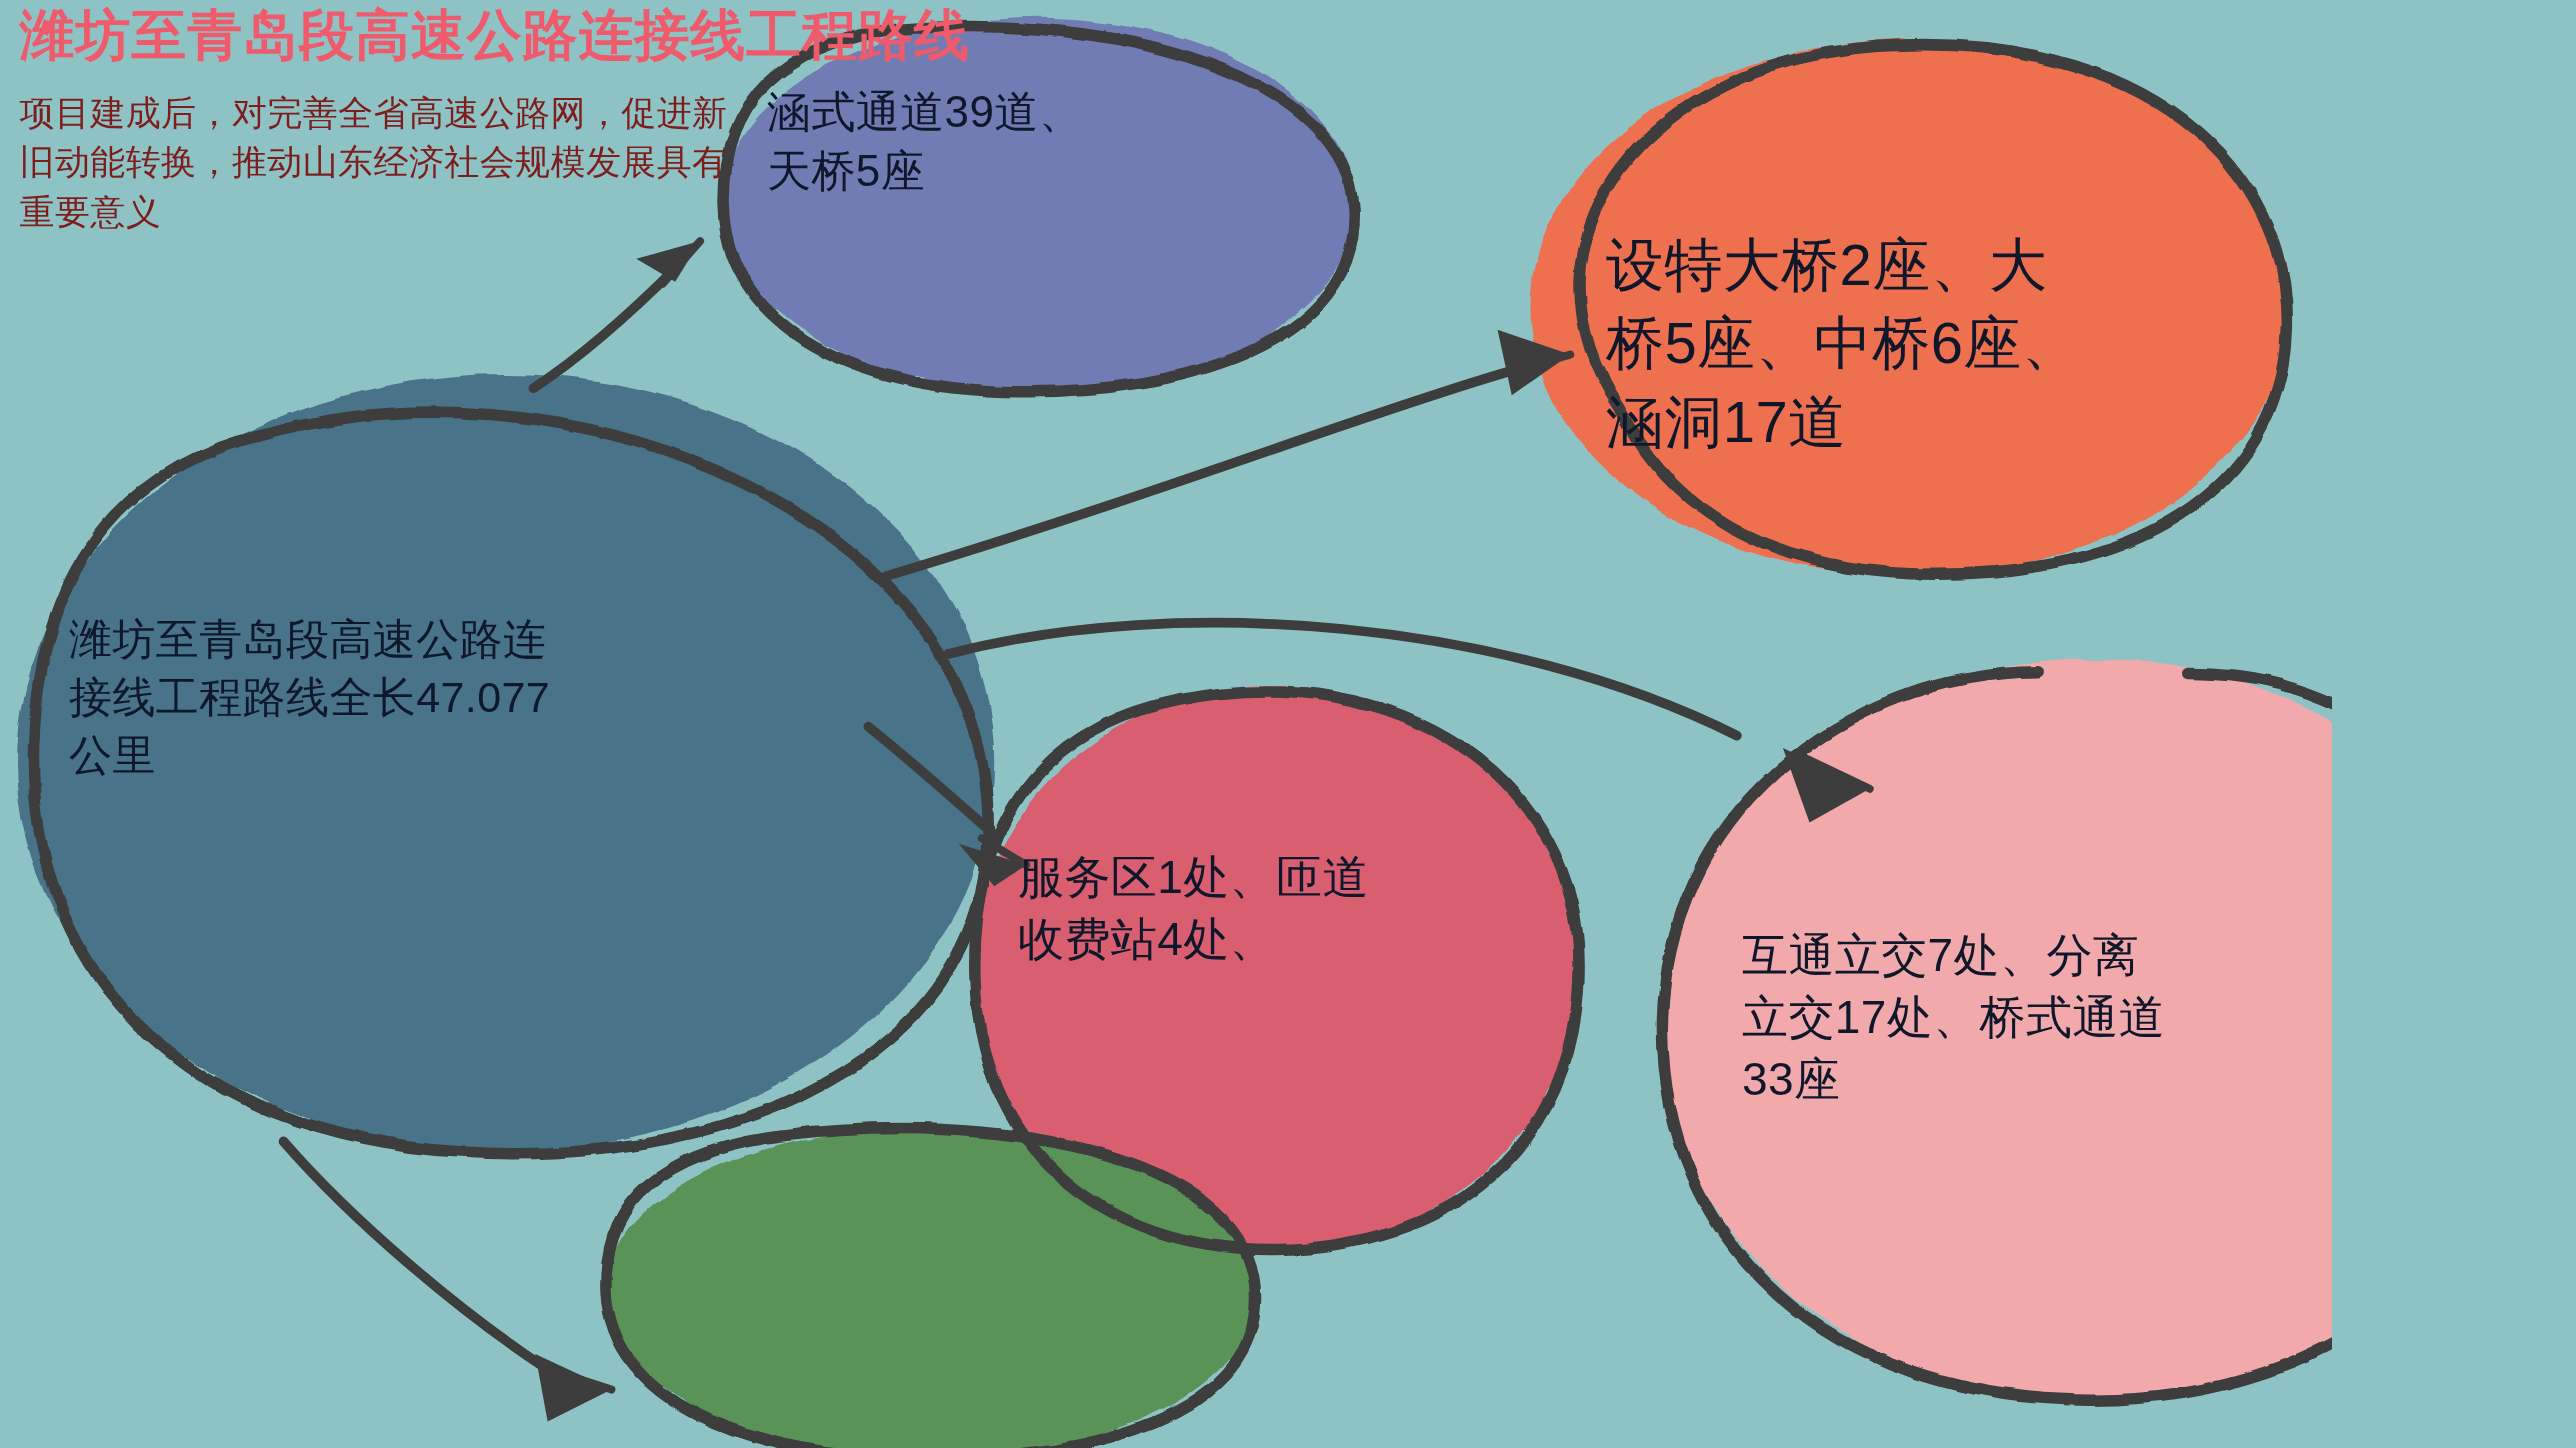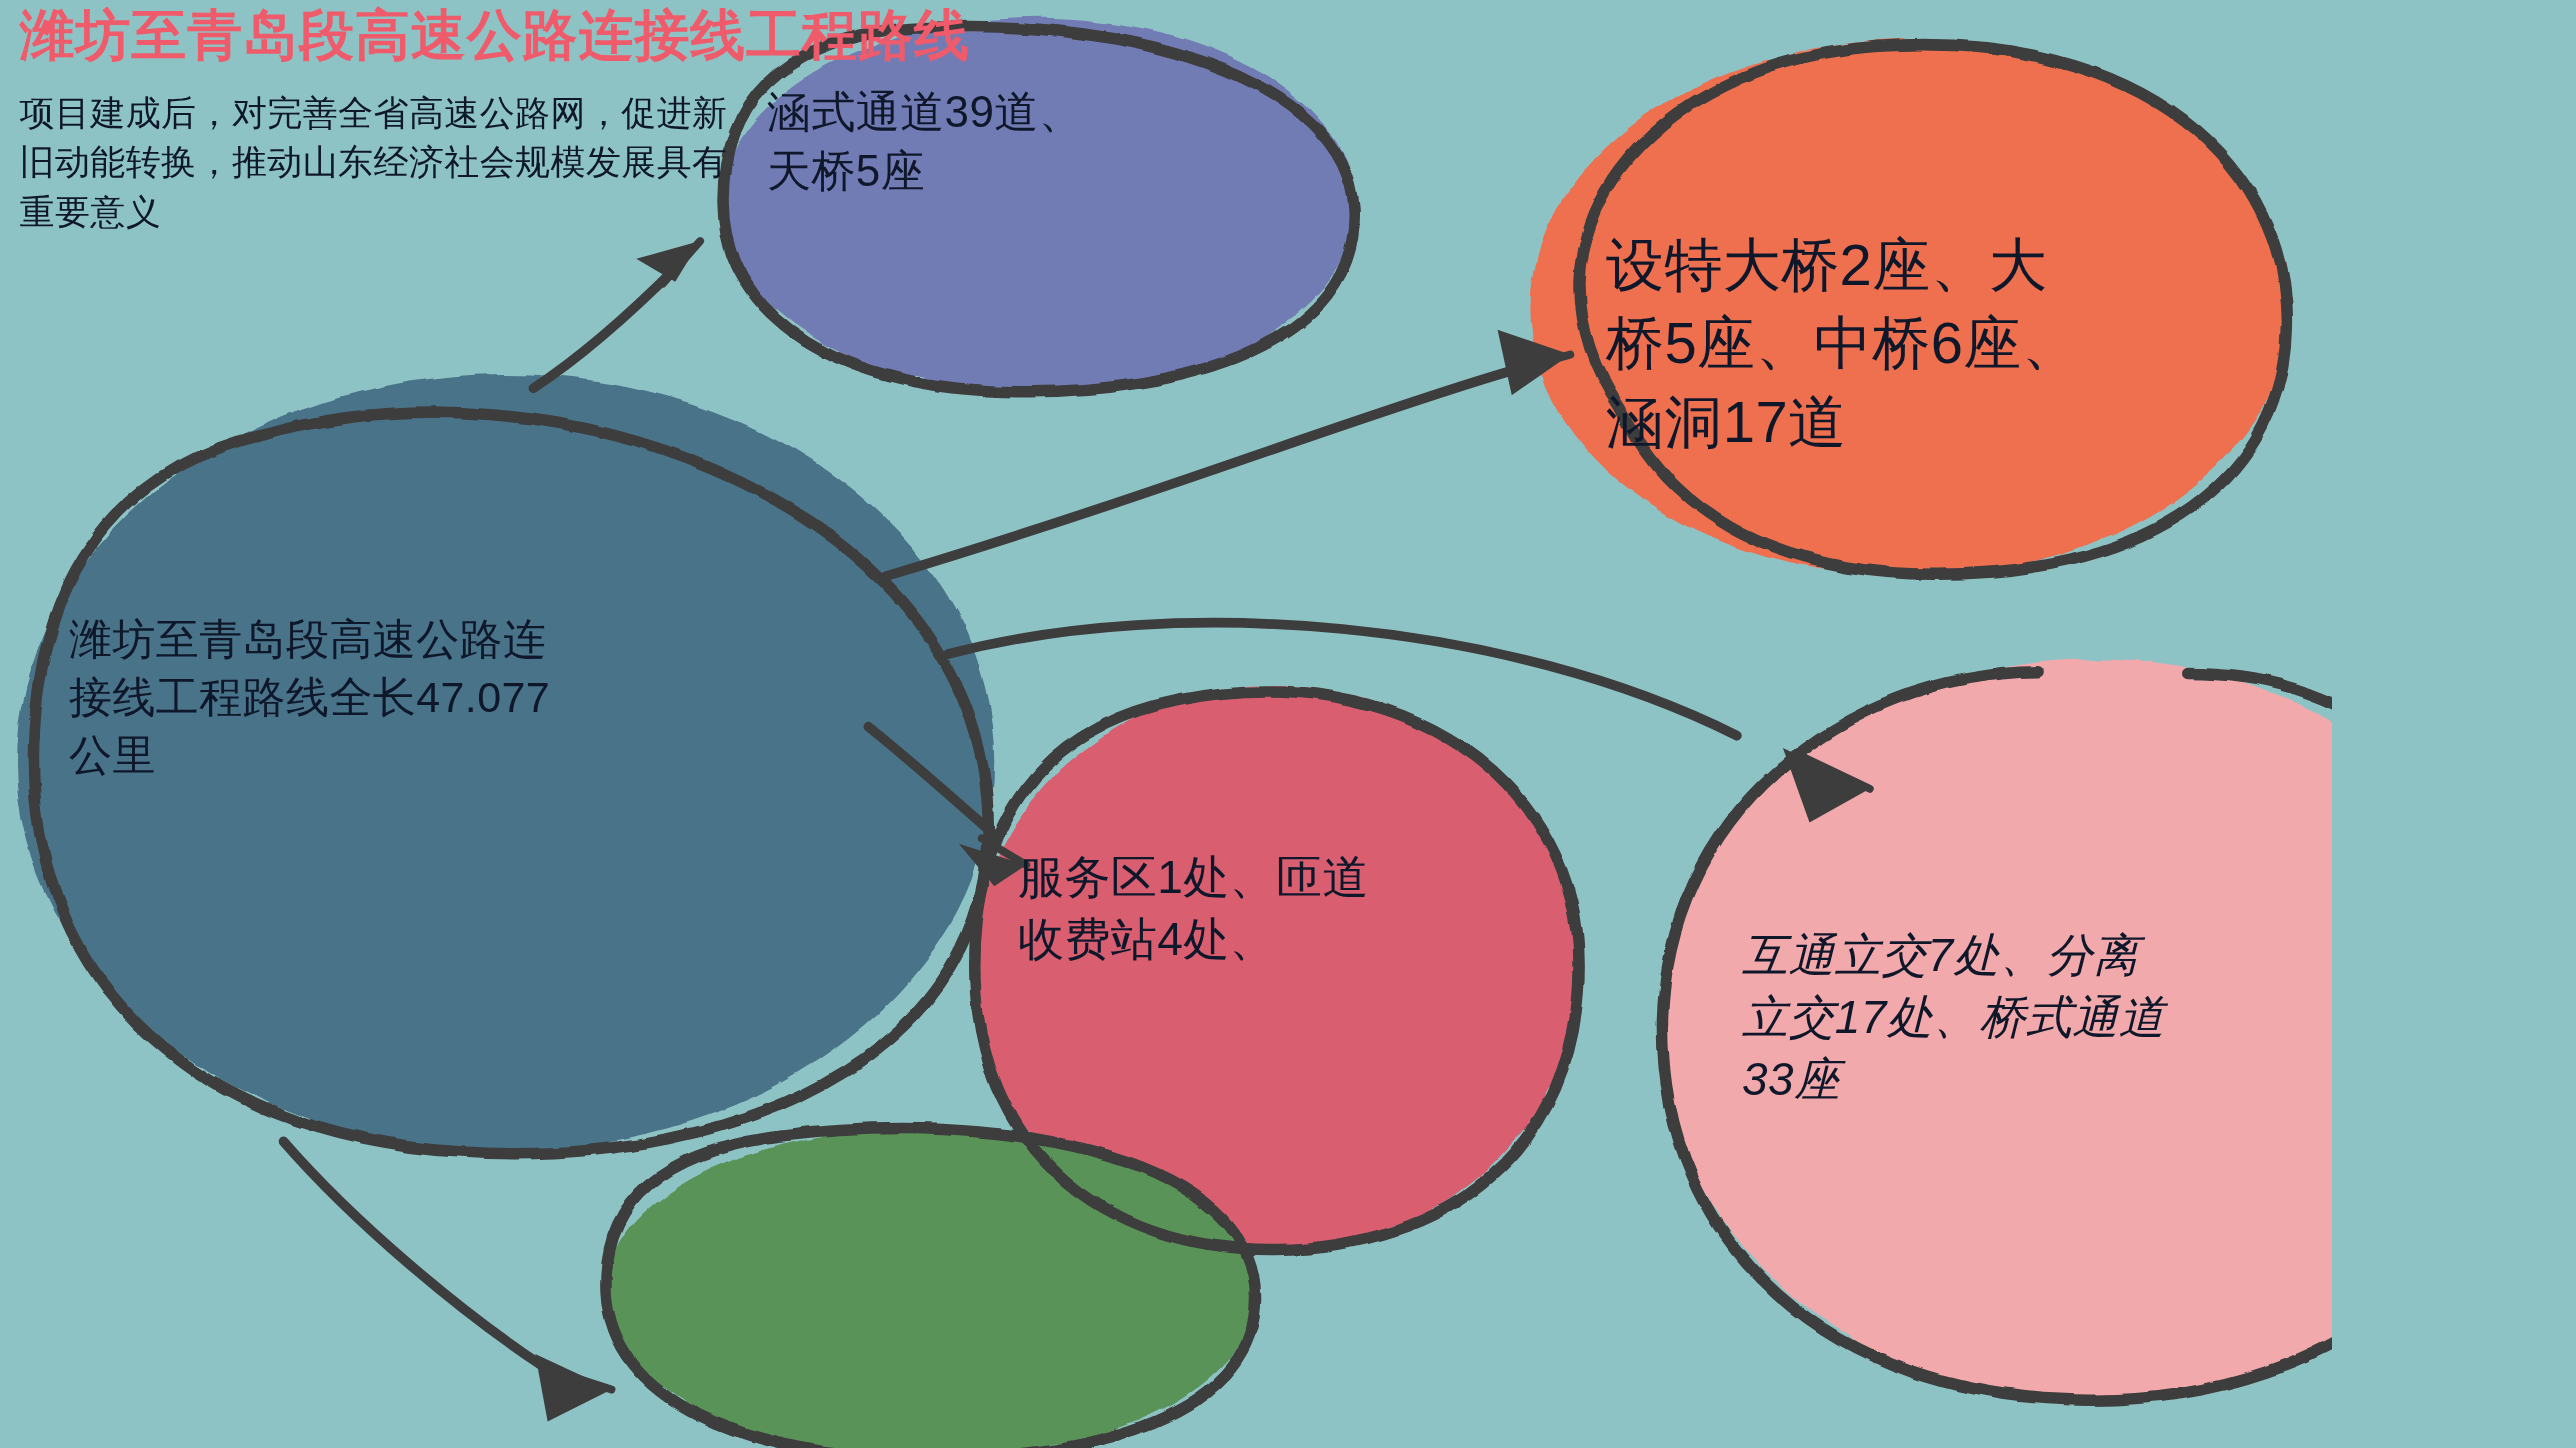--- a/index.html
+++ b/index.html
@@ -40,21 +40,21 @@
   }
   #page-title {
     color: #ef5b6b;
     font-size: 55px;
     font-weight: 700;
     line-height: 1.05;
     letter-spacing: 0.9px;
     white-space: nowrap;
   }
   #page-subtitle {
-    color: #0f172a;
+    color: #7f1d1d;
     font-size: 35px;
     font-weight: 400;
     line-height: 1.42;
     width: 735px;
     margin-top: 23px;
     letter-spacing: 0.4px;
   }
 </style>
 </head>
 <body>
@@ -143,19 +143,19 @@
   <div class="node-text" style="left:767px; top:82px; width:549px; font-size:44px;">涵式通道39道、
 天桥5座</div>
 
   <div class="node-text" style="left:1606px; top:226px; width:656px; font-size:58px;">设特大桥2座、大
 桥5座、中桥6座、
 涵洞17道</div>
 
   <div class="node-text" style="left:1006px; top:846px; width:567px; font-size:46px;margin-left:12px;">服务区1处、匝道
 收费站4处、</div>
 
-  <div class="node-text" style="left:1742px; top:924px; width:798px; font-size:46px;font-style:italic;">互通立交7处、分离
+  <div class="node-text" style="left:1742px; top:924px; width:798px; font-size:46px;">互通立交7处、分离
 立交17处、桥式通道
 33座</div>
 
 
 </div>
 
 
 </body></html>

